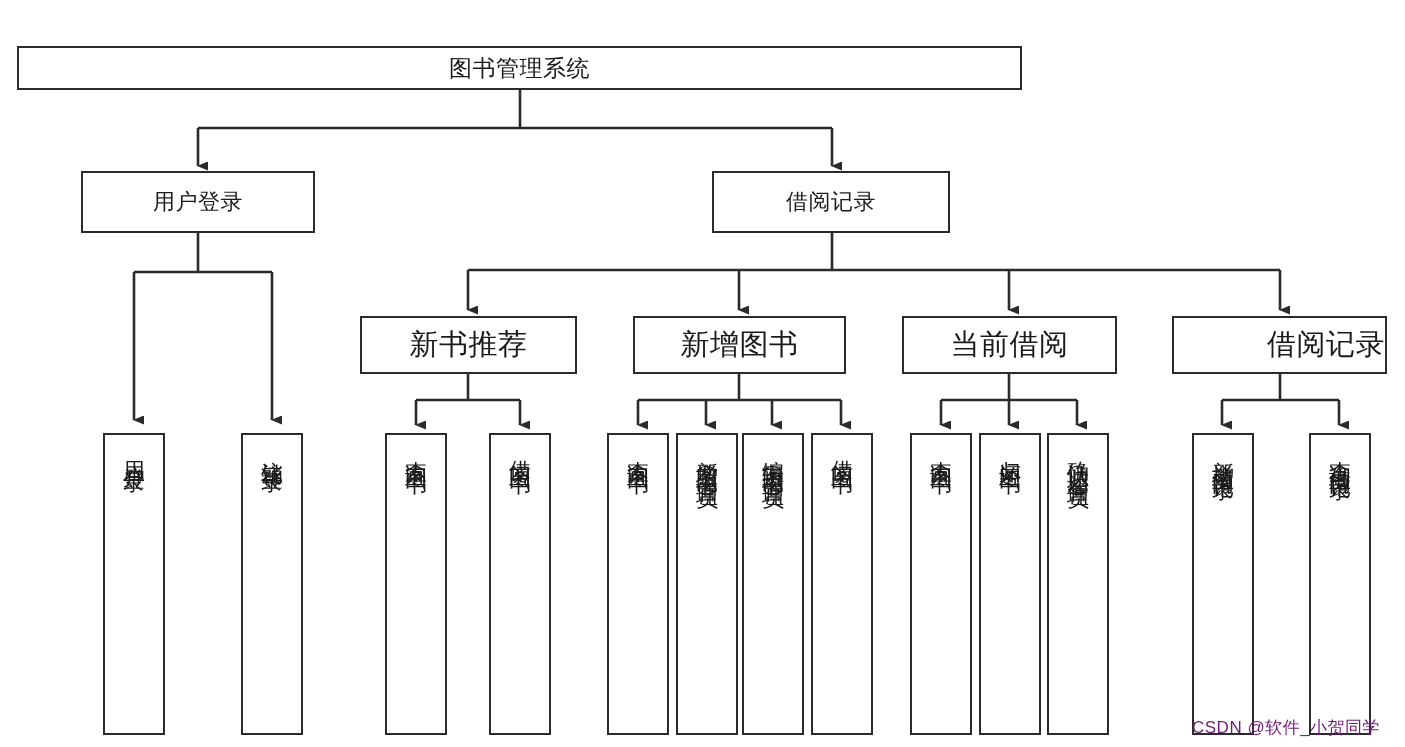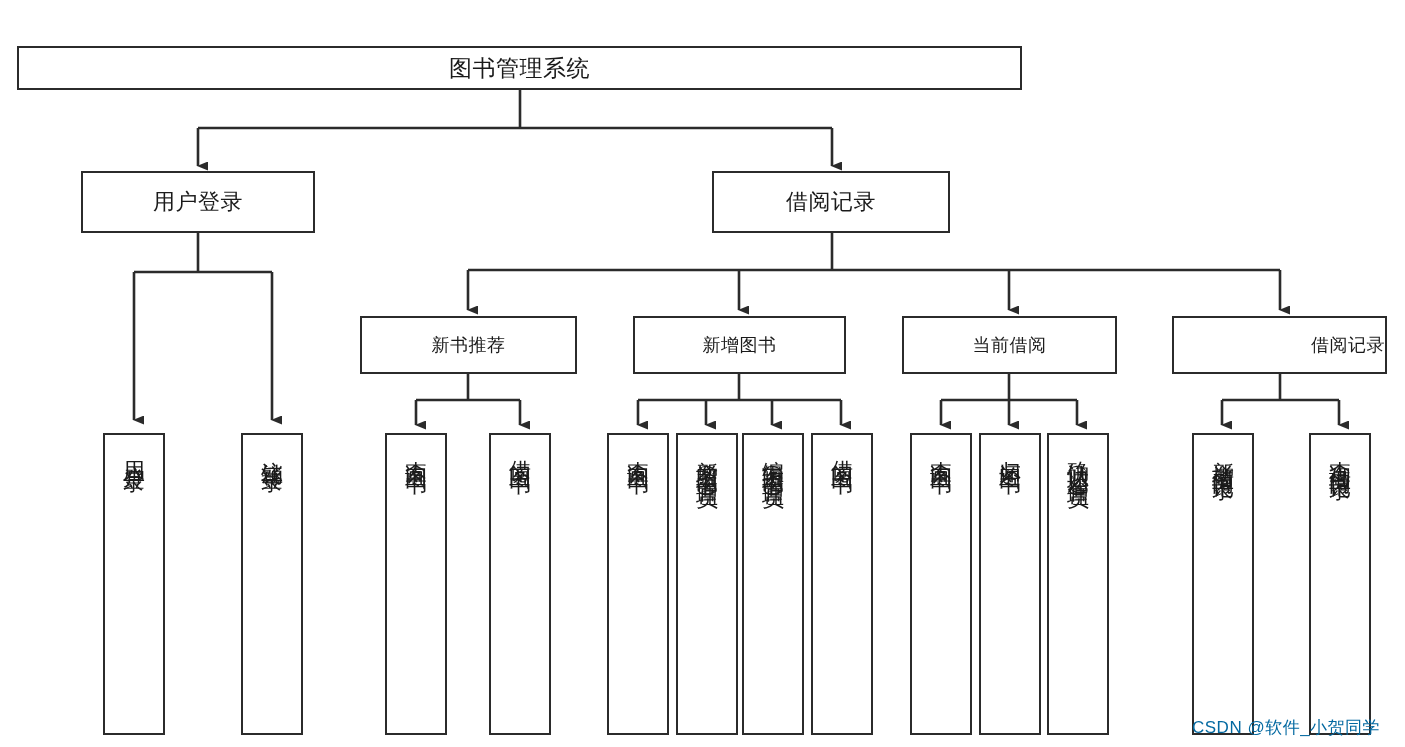--- a/index.html
+++ b/index.html
@@ -36,21 +36,21 @@
     justify-content: center;
     color: #1a1a1a;
   }
   .node.root {
     font-size: 23px;
   }
   .node.tier2 {
     font-size: 22px;
   }
   .node.tier3 {
-    font-size: 18px;
+    font-size: 29px;
   }
   .node.leaf {
     align-items: flex-start;
     justify-content: center;
     padding-top: 6px;
   }
   .node-label {
     line-height: 1.15;
     letter-spacing: 0.5px;
     white-space: nowrap;
@@ -60,21 +60,21 @@
     text-orientation: upright;
     font-size: 22px;
     line-height: 1.0;
     letter-spacing: 4px;
     white-space: nowrap;
     padding-top: 2px;
   }
   .watermark {
     position: absolute;
     font-size: 17px;
-    color: #0369a1;
+    color: #701a75;
     white-space: nowrap;
     letter-spacing: 0.5px;
   }
 </style>
 </head>
 <body>
 
 <div id="diagram-canvas">
 
   <svg id="edge-layer" viewBox="0 0 1405 747" xmlns="http://www.w3.org/2000/svg">

